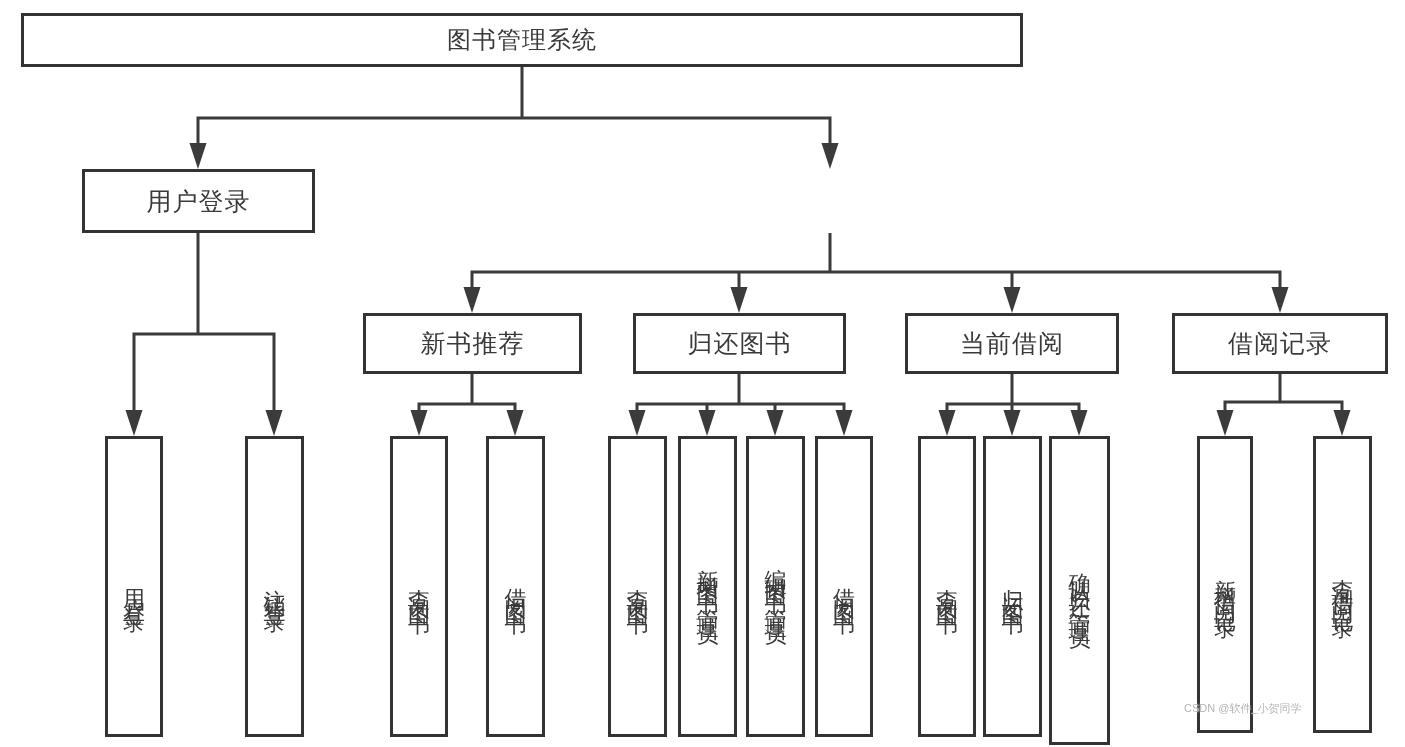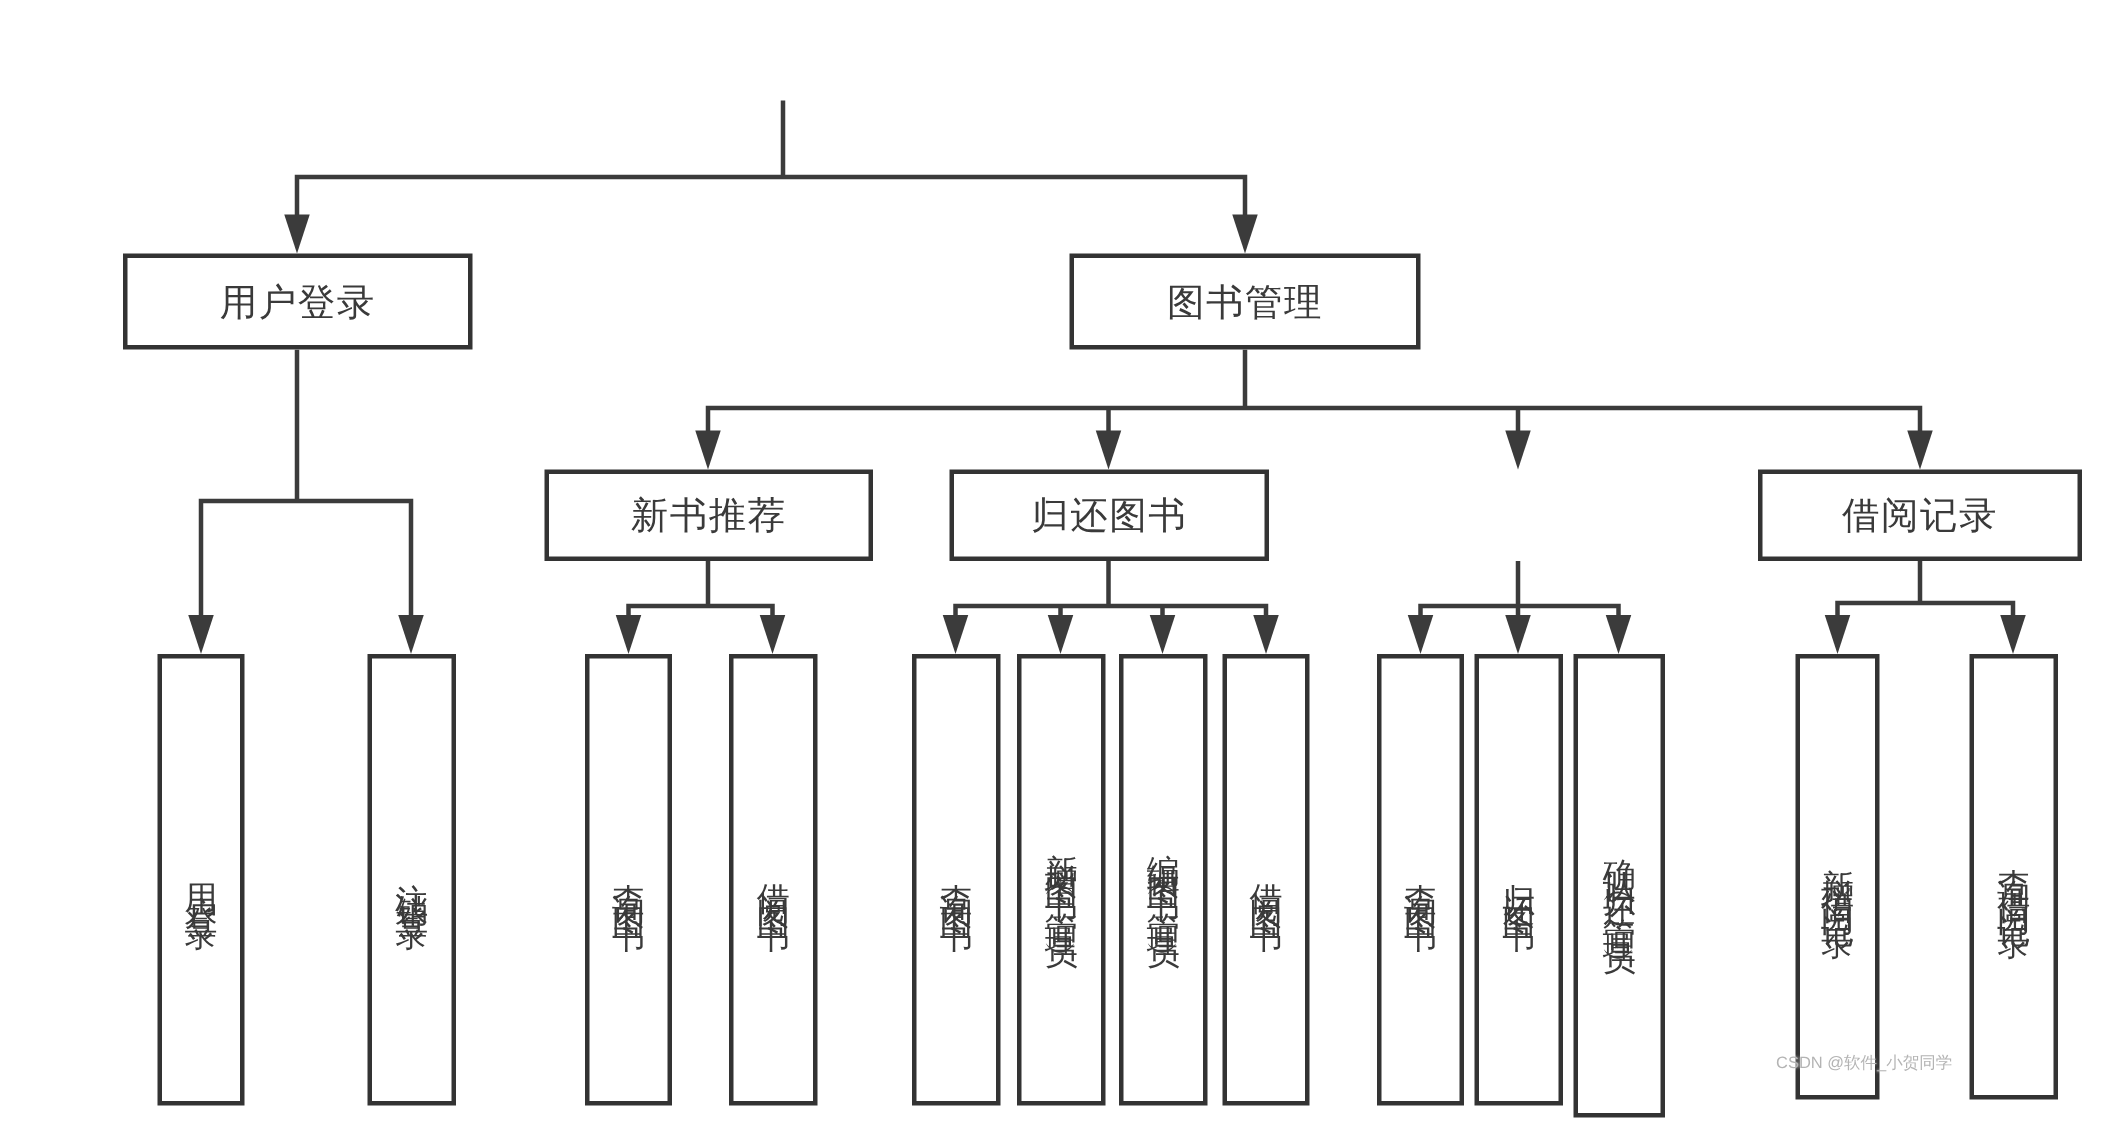--- a/index.html
+++ b/index.html
@@ -108,26 +108,27 @@
     <polygon class="arrowhead" points="698.5,410 715.5,410 707,436"></polygon>
     <polygon class="arrowhead" points="766.5,410 783.5,410 775,436"></polygon>
     <polygon class="arrowhead" points="835.5,410 852.5,410 844,436"></polygon>
     <polygon class="arrowhead" points="938.5,410 955.5,410 947,436"></polygon>
     <polygon class="arrowhead" points="1003.5,410 1020.5,410 1012,436"></polygon>
     <polygon class="arrowhead" points="1070.5,410 1087.5,410 1079,436"></polygon>
     <polygon class="arrowhead" points="1216.5,410 1233.5,410 1225,436"></polygon>
     <polygon class="arrowhead" points="1333.5,410 1350.5,410 1342,436"></polygon>
   </svg>
 
+  <div class="node h root" style="left:21px; top:13px; width:1002px; height:54px;">图书管理系统</div>
 
   <div class="node h" style="left:82px; top:169px; width:233px; height:64px;">用户登录</div>
-  <div class="node h" style="left:713px; top:169px; width:234px; height:64px;">图书管理</div>
 
   <div class="node h" style="left:363px; top:313px; width:219px; height:61px;">新书推荐</div>
   <div class="node h" style="left:633px; top:313px; width:213px; height:61px;">归还图书</div>
+  <div class="node h" style="left:905px; top:313px; width:214px; height:61px;">当前借阅</div>
   <div class="node h" style="left:1172px; top:313px; width:216px; height:61px;">借阅记录</div>
 
   <div class="node v" style="left:105px; top:436px; width:58px; height:301px;">
     <span class="vtext">用户登录</span>
   </div>
   <div class="node v" style="left:245px; top:436px; width:59px; height:301px;">
     <span class="vtext">注销登录</span>
   </div>
 
   <div class="node v" style="left:390px; top:436px; width:58px; height:301px;">

